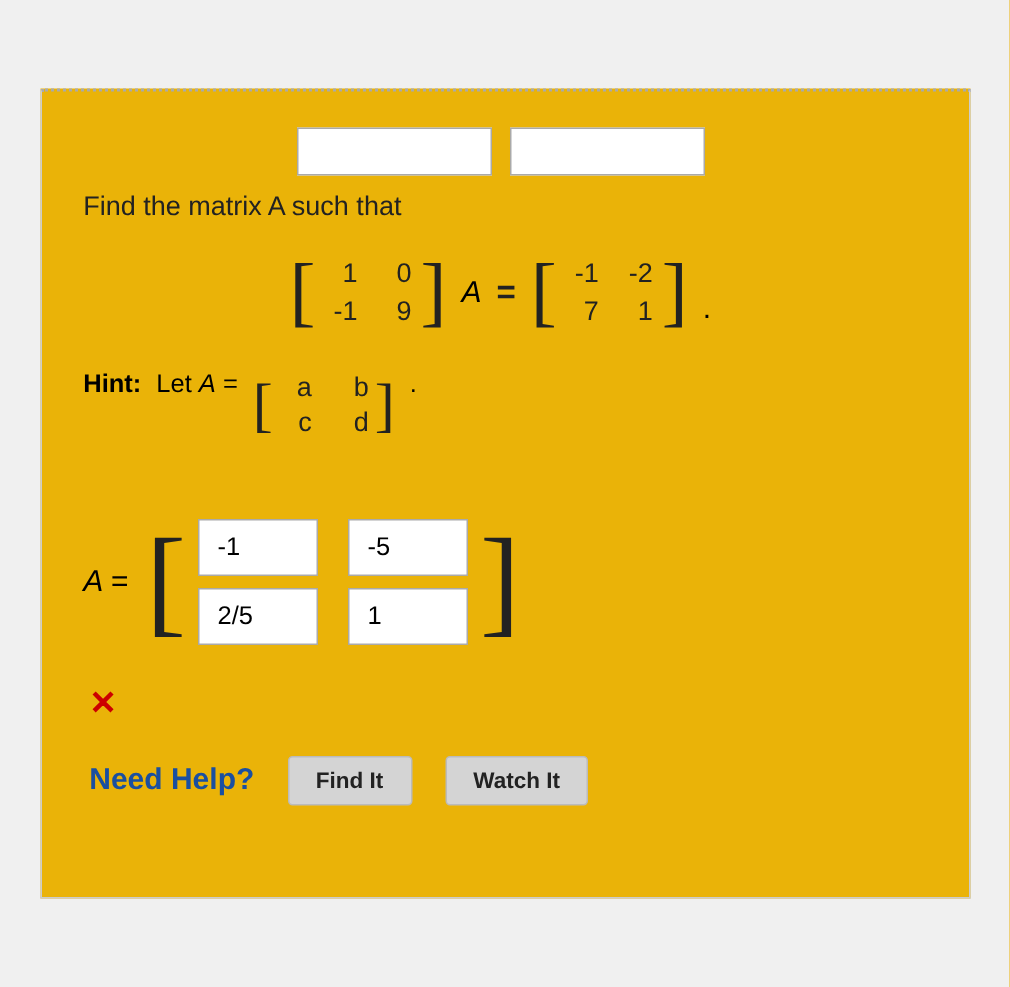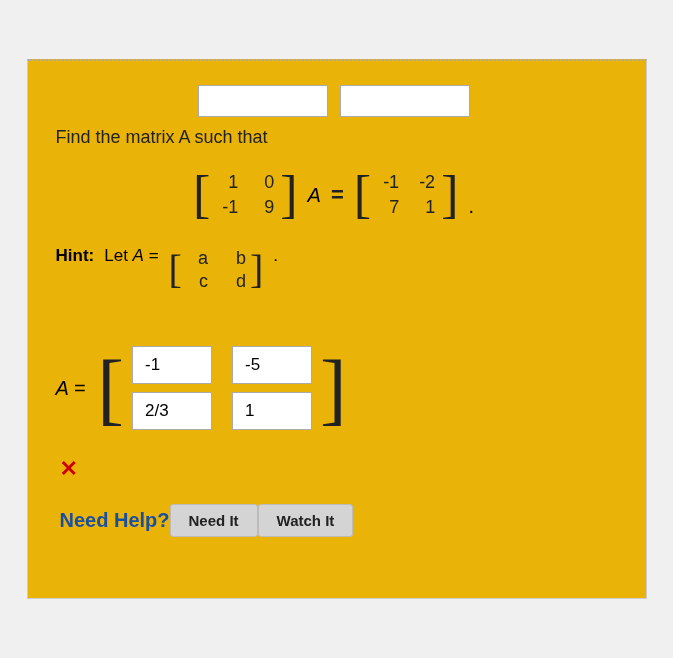--- a/index.html
+++ b/index.html
@@ -167,21 +167,21 @@
     .error-text {
       font-size: 16px;
       color: #cc0000;
       line-height: 1.4;
     }
 
     
     .help-section {
       display: flex;
       align-items: center;
-      gap: 0;
+      gap: 22px;
       padding-left: 4px;
     }
 
     .need-help-label {
       font-size: 20px;
       font-weight: bold;
       color: #1a4fa0;
     }
 
     .help-btn {
@@ -277,33 +277,33 @@
     <div class="answer-matrix-wrap">
       <span class="answer-bracket-left">[</span>
       <div class="answer-grid">
         <div class="answer-cell">
           <span>-1</span>
         </div>
         <div class="answer-cell">
           <span>-5</span>
         </div>
         <div class="answer-cell">
-          <span>2/3</span>
+          <span>2/5</span>
         </div>
         <div class="answer-cell">
           <span>1</span>
         </div>
       </div>
       <span class="answer-bracket-right">]</span>
     </div>
   </div>
 
   <div class="error-section">
     <span class="x-icon">✕</span>
   </div>
 
   <div class="help-section">
     <span class="need-help-label">Need Help?</span>
-    <button class="help-btn">Need It</button>
+    <button class="help-btn">Find It</button>
     <button class="help-btn">Watch It</button>
   </div>
 
 </div>
 
 </body></html>

